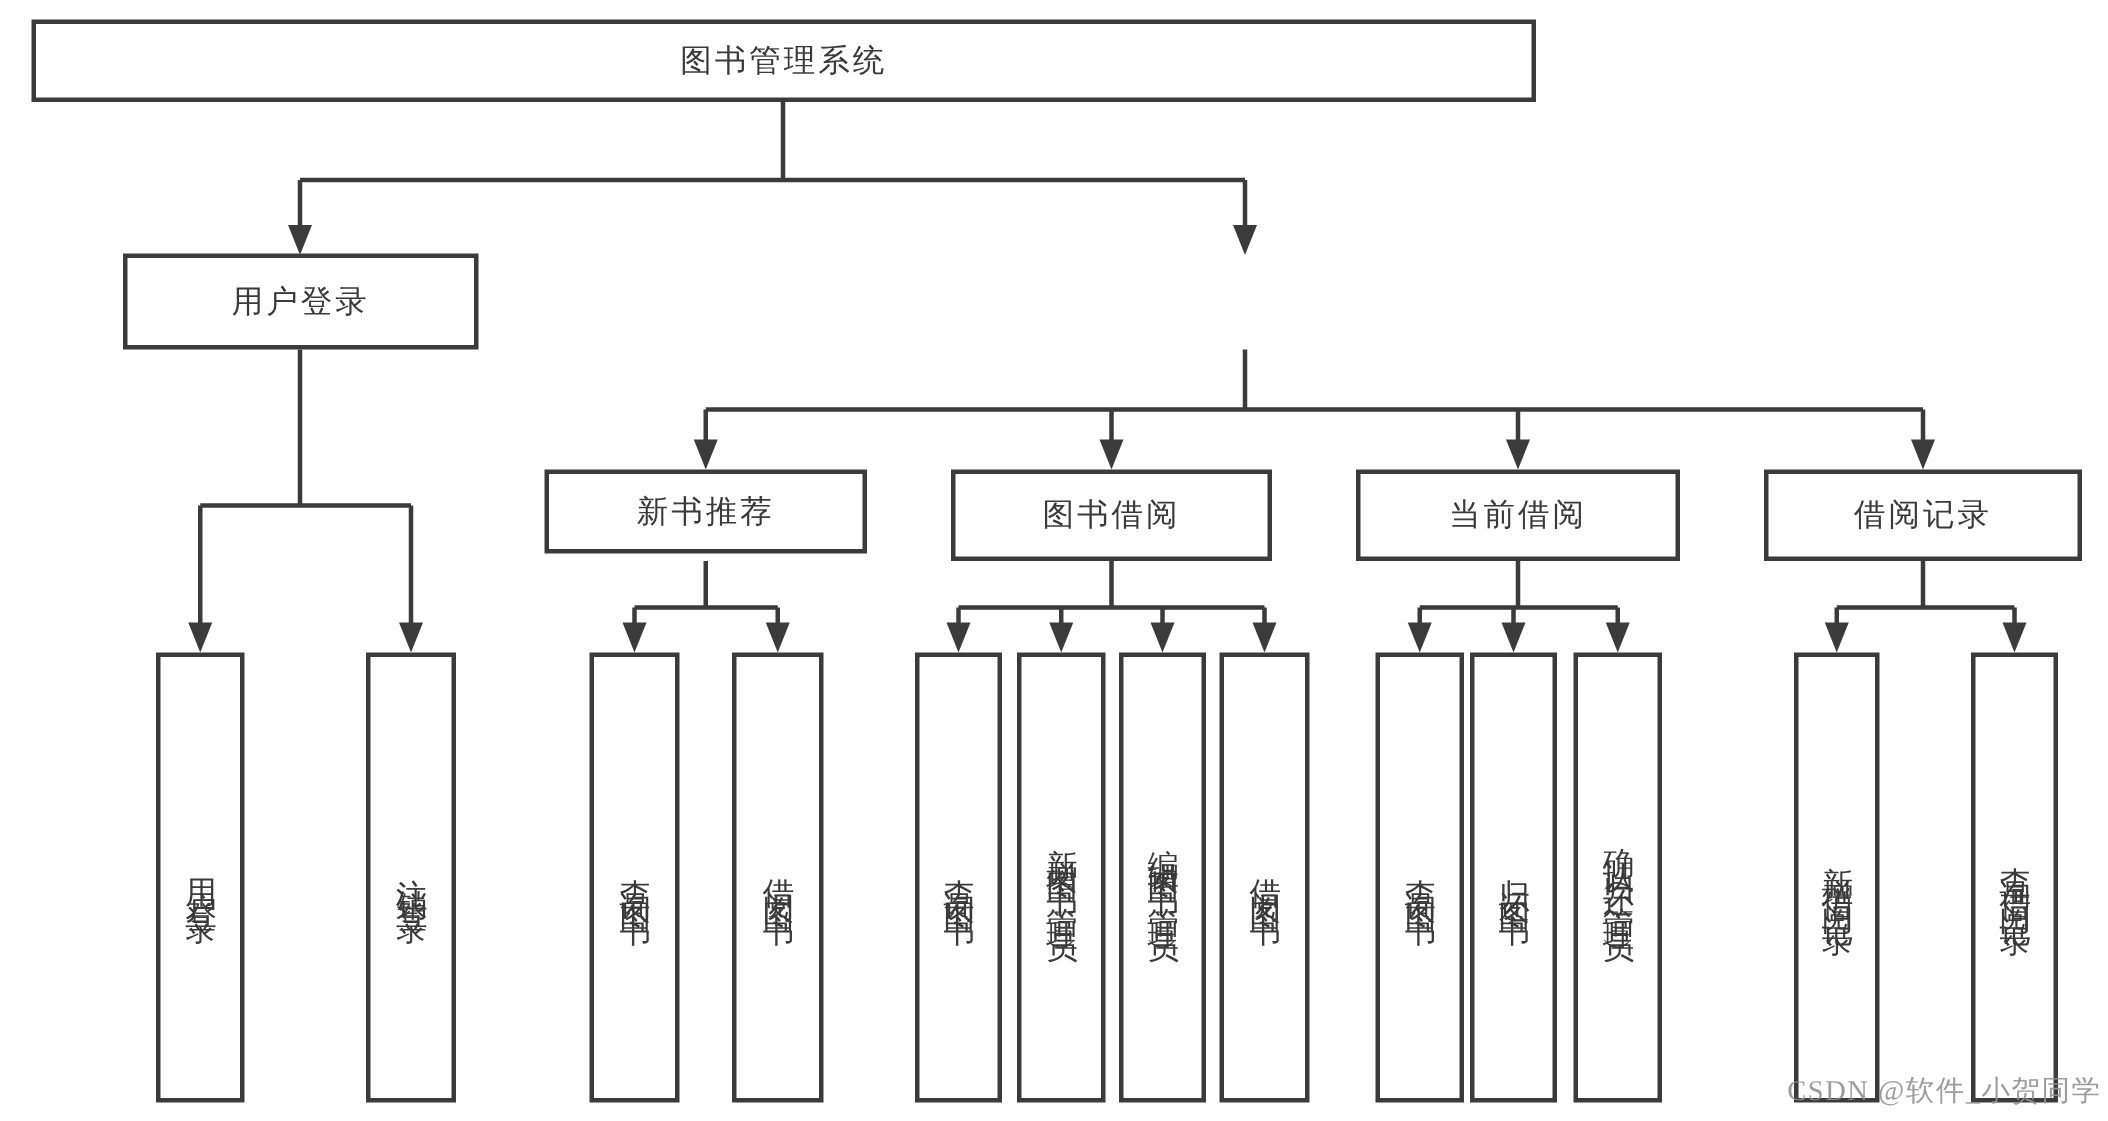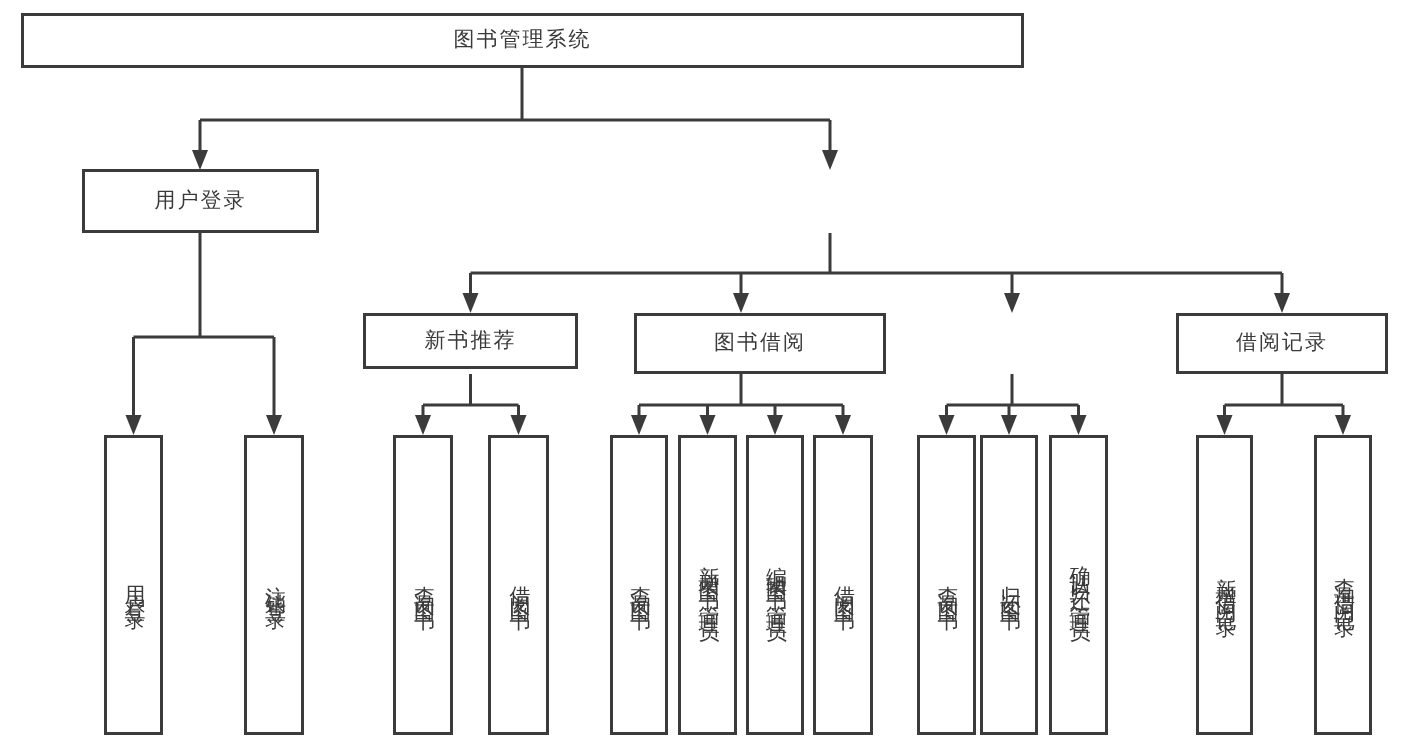--- a/index.html
+++ b/index.html
@@ -5,21 +5,21 @@
   html, body {
     margin: 0;
     padding: 0;
     background: #ffffff;
   }
   #stage {
     position: relative;
     width: 1405px;
     height: 747px;
     background: #ffffff;
-    font-family: Liberation Mono, monospace;
+    font-family: Liberation Serif, serif;
     overflow: hidden;
   }
   #connectors {
     position: absolute;
     left: 0;
     top: 0;
     z-index: 1;
   }
   .box {
     position: absolute;
@@ -117,22 +117,25 @@
     <span class="hlabel">图书管理系统</span>
   </div>
 
   <div class="box" style="left:82px; top:169px; width:237px; height:64px;">
     <span class="hlabel">用户登录</span>
   </div>
 
   <div class="box" style="left:363px; top:313px; width:215px; height:56px;">
     <span class="hlabel">新书推荐</span>
   </div>
-  <div class="box" style="left:634px; top:313px; width:252px; height:61px;">
+  <div class="box" style="left:634px; top:313px; width:214px; height:61px;">
     <span class="hlabel">图书借阅</span>
+  </div>
+  <div class="box" style="left:904px; top:313px; width:216px; height:61px;">
+    <span class="hlabel">当前借阅</span>
   </div>
   <div class="box" style="left:1176px; top:313px; width:212px; height:61px;">
     <span class="hlabel">借阅记录</span>
   </div>
 
   <div class="box" style="left:104px; top:435px; width:59px; height:300px;">
     <span class="vlabel">用户登录</span>
   </div>
   <div class="box" style="left:244px; top:435px; width:60px; height:300px;">
     <span class="vlabel">注销登录</span>
@@ -168,14 +171,15 @@
     <span class="vlabel">确认归还（管理员）</span>
   </div>
 
   <div class="box" style="left:1196px; top:435px; width:57px; height:300px;">
     <span class="vlabel">新增借阅记录</span>
   </div>
   <div class="box" style="left:1314px; top:435px; width:58px; height:300px;">
     <span class="vlabel">查询借阅记录</span>
   </div>
 
+  <div id="watermark">CSDN @软件_小贺同学</div>
 
 </div>
 
 </body></html>

